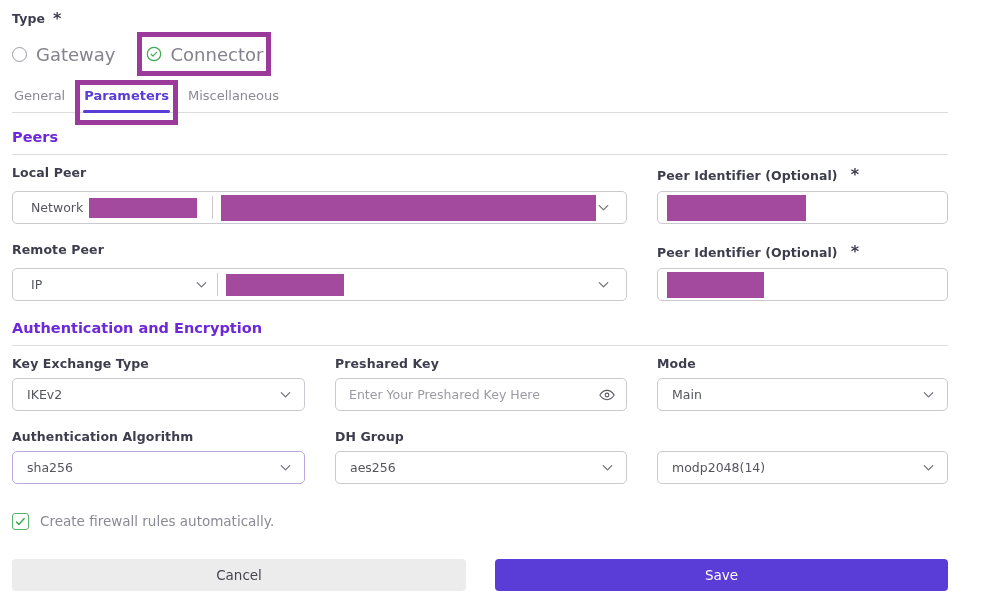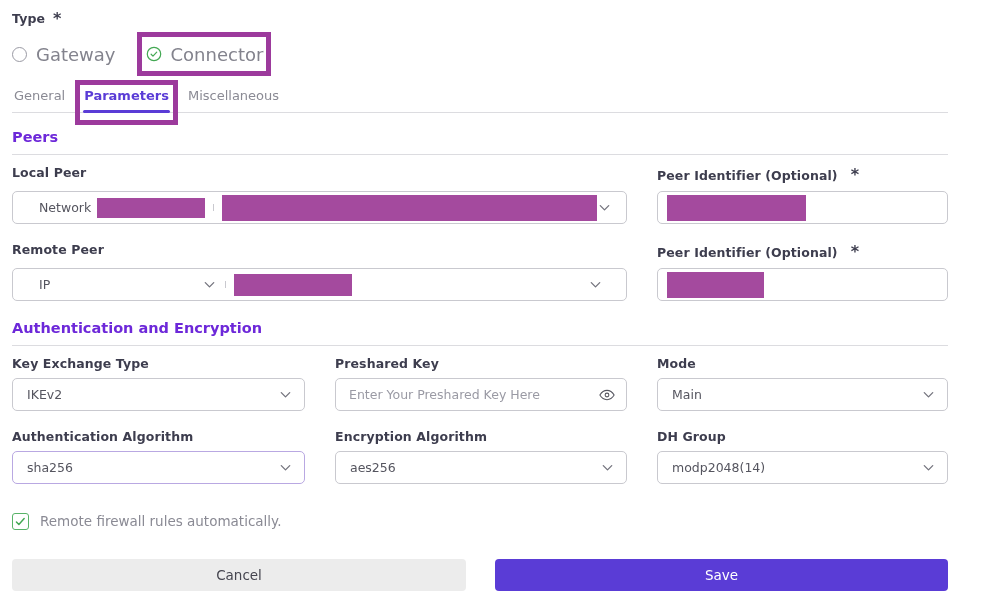--- a/index.html
+++ b/index.html
@@ -63,21 +63,21 @@
   
   .control {
     height: 33px; border: 1px solid #c9c9cf; border-radius: 5px;
     background: #fff; display: flex; align-items: center; width: 100%;
   }
   .select { justify-content: space-between; padding: 0 11px 0 14px; cursor: pointer; }
   .select-value { font-size: 12.5px; color: #55555f; }
   .chevron { display: flex; align-items: center; }
   .accent-border { border-color: #b9a8e2; }
 
-  .combined { padding: 12px; }
+  .combined { padding: 4px; }
   .seg-left {
     width: 201px; align-self: stretch; display: flex; align-items: center;
     padding: 0 8px 0 14px; border-right: 1px solid #c9c9cf; cursor: pointer;
   }
   .seg-right {
     flex: 1; align-self: stretch; display: flex; align-items: center;
     justify-content: space-between; padding: 0 11px 0 8px; cursor: pointer;
   }
   .seg-text { font-size: 12.5px; color: #55555f; }
 
@@ -260,21 +260,20 @@
           <svg viewBox="0 0 16 16" width="15" height="15">
               <path d="M3.5 6l4.5 4.5L12.5 6" fill="none" stroke="#73737d" stroke-width="1.4" stroke-linecap="round" stroke-linejoin="round"></path>
             </svg>
         </span>
       </div>
     </div>
   </div>
 
   <div class="labels-row mt18">
     <div class="col-a field-label">Authentication Algorithm</div>
-    <div class="col-b field-label">Encryption Algorithm</div>
     <div class="col-c field-label">DH Group</div>
   </div>
 
   <div class="controls-row">
     <div class="col-a">
       <div class="control select accent-border">
         <span class="select-value">sha256</span>
         <span class="chevron">
           <svg viewBox="0 0 16 16" width="15" height="15">
               <path d="M3.5 6l4.5 4.5L12.5 6" fill="none" stroke="#73737d" stroke-width="1.4" stroke-linecap="round" stroke-linejoin="round"></path>
@@ -303,21 +302,21 @@
       </div>
     </div>
   </div>
 
   <div class="checkbox-row">
     <span class="checkbox">
       <svg viewBox="0 0 16 16" width="13" height="13">
         <path d="M3 8.6l3 3 6.5-7.2" fill="none" stroke="#43a853" stroke-width="1.8" stroke-linecap="round" stroke-linejoin="round"></path>
       </svg>
     </span>
-    <span class="checkbox-label">Remote firewall rules automatically.</span>
+    <span class="checkbox-label">Create firewall rules automatically.</span>
   </div>
 
   <div class="footer">
     <button class="btn btn-cancel">Cancel</button>
     <button class="btn btn-save">Save</button>
   </div>
 
 </div>
 
 </body></html>

